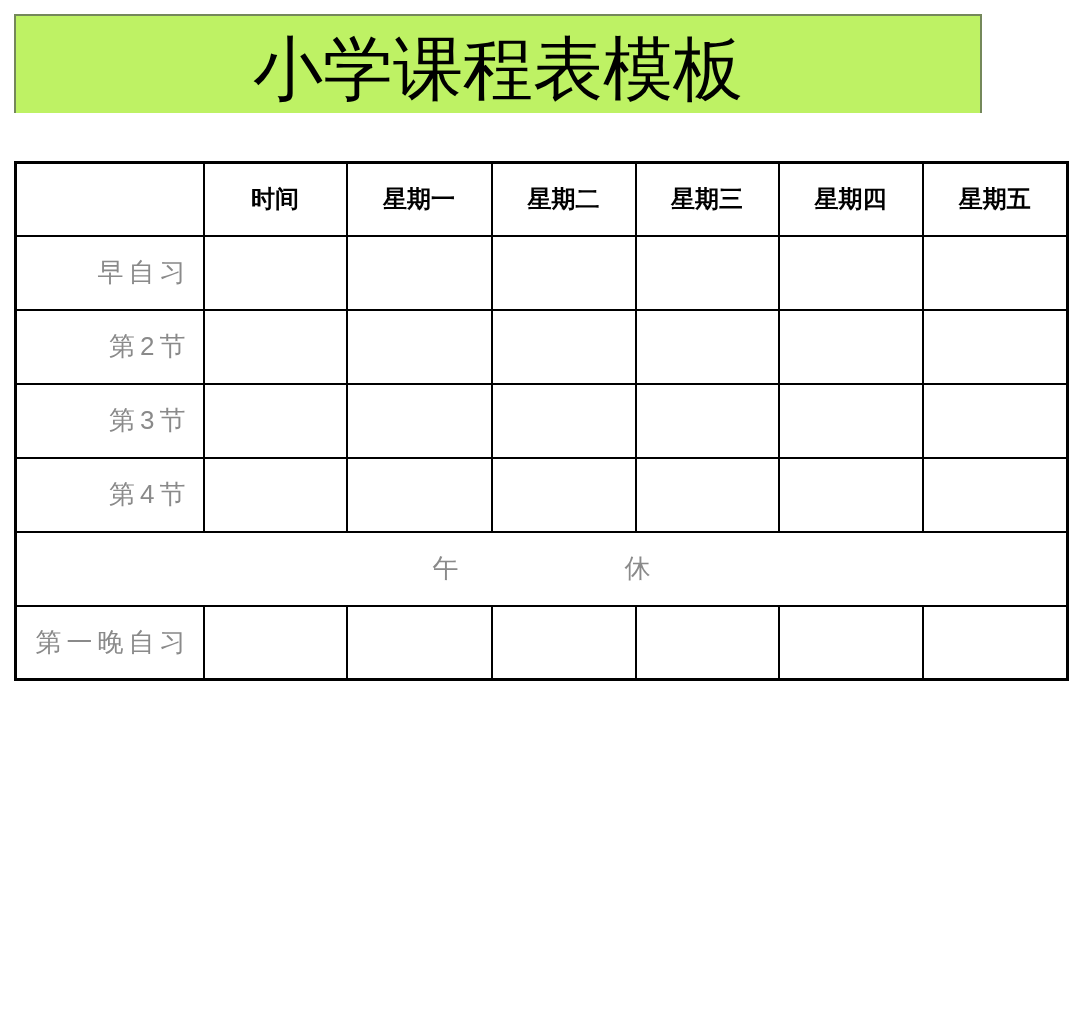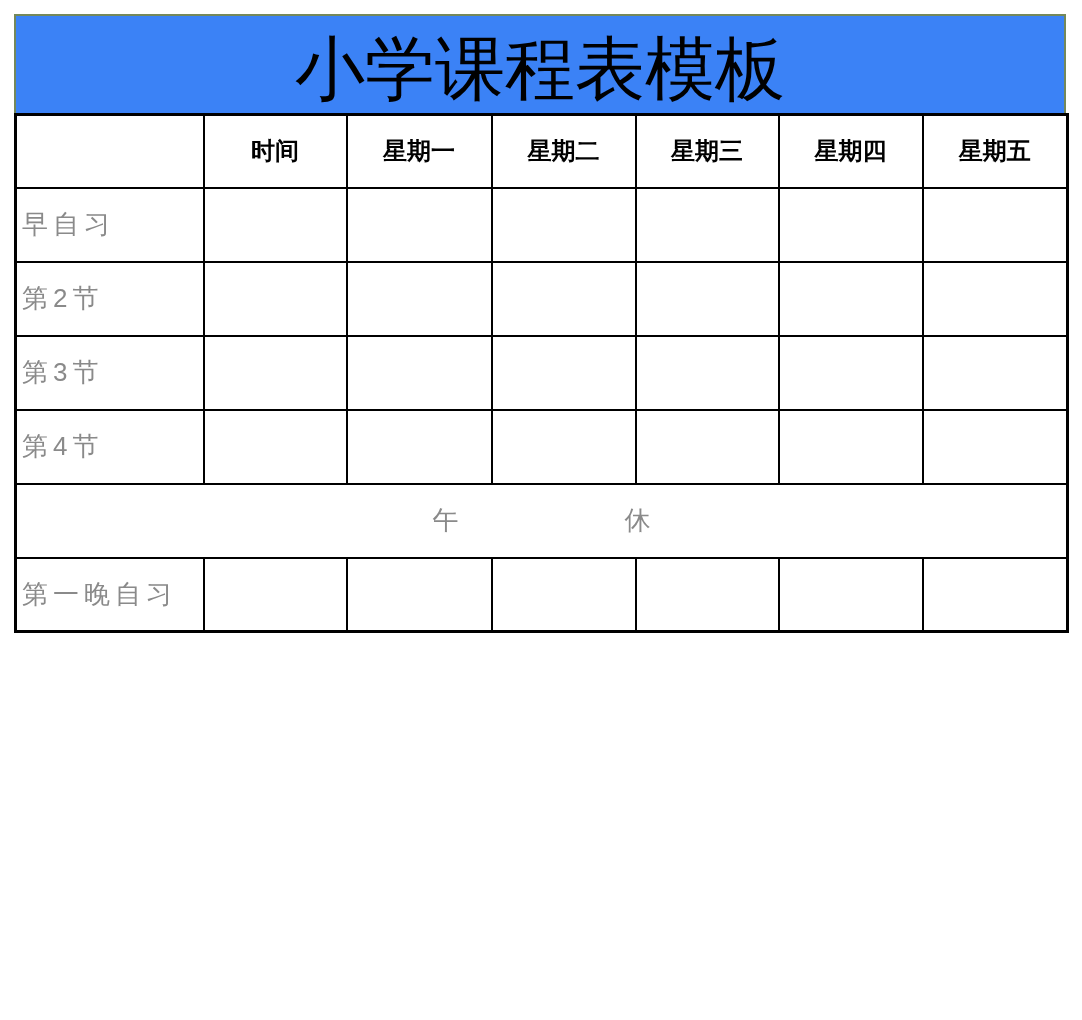--- a/index.html
+++ b/index.html
@@ -9,49 +9,50 @@
     --label-text:#8a8a8a;
   }
   *{box-sizing:border-box;}
   html,body{margin:0;padding:0;}
   body{
     width:1082px;height:1020px;background:#ffffff;
     font-family:"Liberation Sans","DejaVu Sans",sans-serif;
   }
   .page{padding:14px 14px 0 14px;}
   .title-box{
-    width:1052px;height:99px;
+    width:968px;height:99px;
     border:2px solid var(--title-border);
     border-bottom:none;
     display:flex;align-items:center;justify-content:center;
-    background:#3b82f6;
+    background:#bef264;
   }
   .title-text{
     font-size:70px;line-height:1;color:#000;
     padding-top:8px;white-space:nowrap;
   }
   table.schedule{
     border-collapse:collapse;table-layout:fixed;width:1052px;
     background:#ffffff;
+    margin-top:48px;
   }
   table.schedule,
   table.schedule th,
   table.schedule td{
     border:2px solid var(--table-border);
   }
   table.schedule{border-width:3px;}
   table.schedule thead tr{height:73px;}
   table.schedule tbody tr{height:74px;}
   th.colhead{
     font-size:24px;font-weight:bold;color:var(--header-text);
     text-align:center;vertical-align:middle;padding:0;
   }
   td.rowlabel{
     font-size:26px;color:var(--label-text);
-    text-align:left;vertical-align:middle;
+    text-align:right;vertical-align:middle;
     letter-spacing:5px;padding:0 12px 0 5px;white-space:nowrap;
   }
   td.cell{padding:0;}
   td.lunch-cell{padding:0;vertical-align:middle;}
   .lunch-inner{
     display:flex;justify-content:center;align-items:center;gap:166px;
     font-size:26px;color:var(--label-text);
   }
 </style>
 </head>

